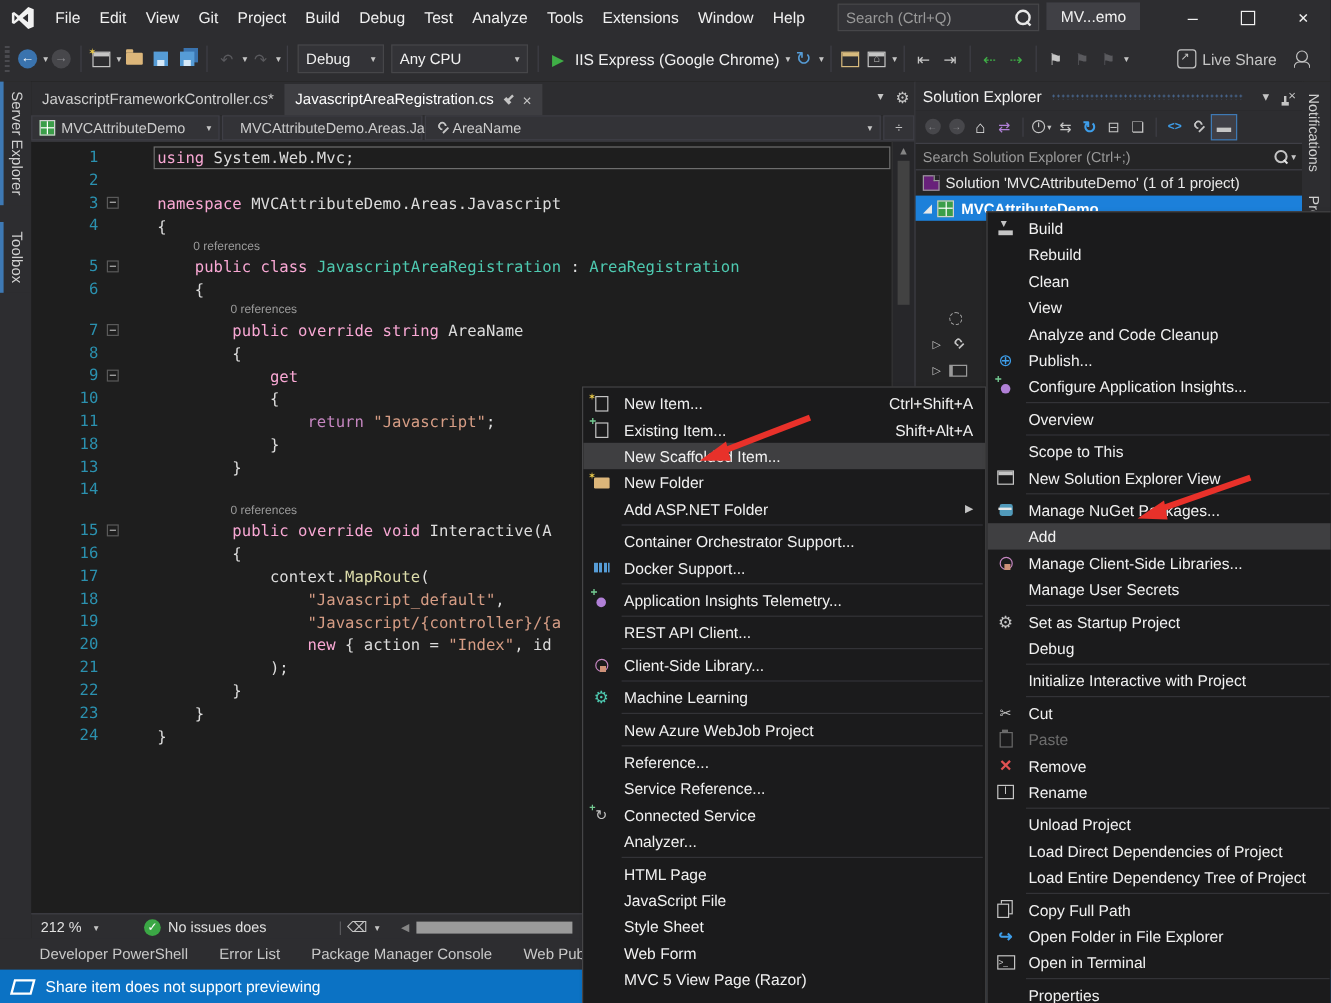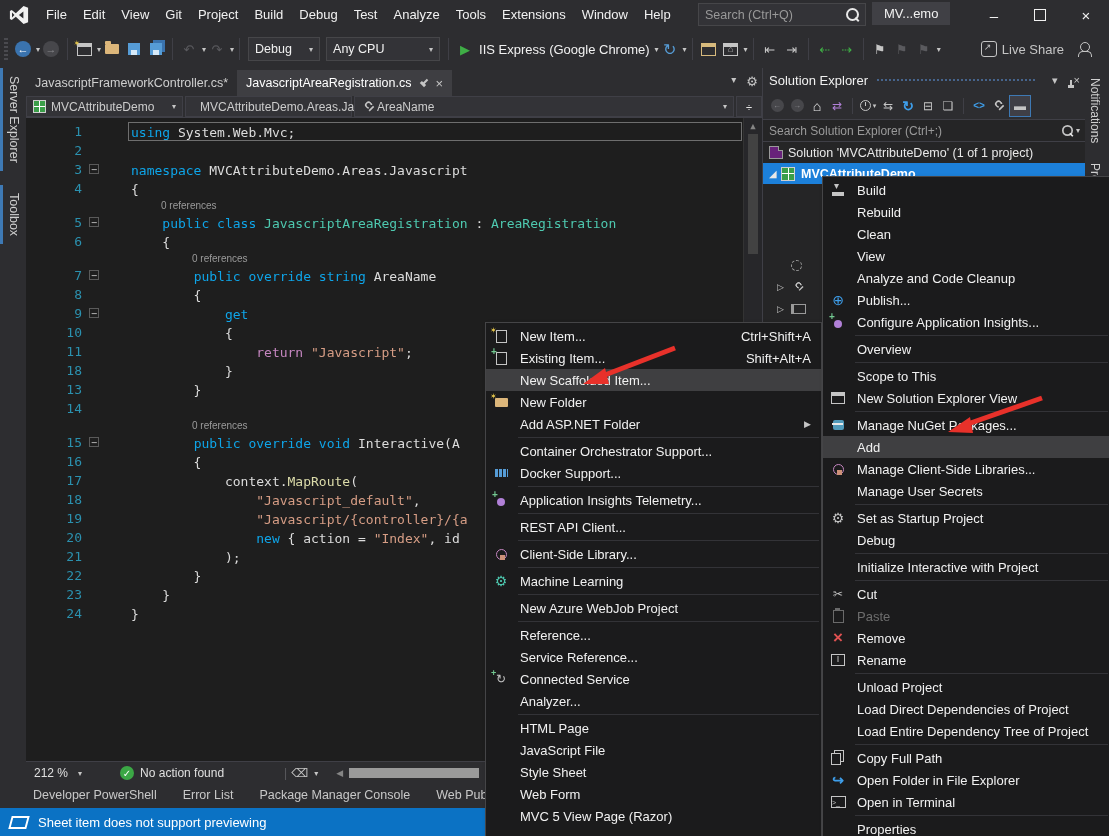--- a/index.html
+++ b/index.html
@@ -71,21 +71,21 @@
   .codearea{position:relative;height:643px;overflow:hidden;padding-top:4px;box-sizing:border-box;
             font-family:"DejaVu Sans Mono",monospace;font-size:13px}
   .crow{display:flex;height:19px;line-height:19px;white-space:pre}
   .ln{width:56px;text-align:right;color:#2b91af;padding-right:6px;flex:0 0 56px}
   .fold{width:16px;flex:0 0 16px;position:relative}
   .fold.on::before{content:"−";position:absolute;left:1px;top:4px;width:10px;height:10px;line-height:9px;text-align:center;
         font-size:10px;color:#c5c5c5;border:1px solid #5a5a5a;background:#1e1e1e;box-sizing:border-box}
   .cline{flex:1;margin-left:24px;border:1px solid transparent;padding:0 2px;margin-right:20px}
   .crow.cur .cline{border-color:#6e6e6e}
   .lens{height:15px;line-height:15px;font-family:"Liberation Sans",sans-serif;font-size:10px;color:#9b9b9b}
-  .tk.k{color:#0ea5e9}.tk.t{color:#4ec9b0}.tk.s{color:#d69d85}.tk.m{color:#c586c0}.tk.y{color:#dcdcaa}.tk.p{color:#dcdcdc}
+  .tk.k{color:#f9a8d4}.tk.t{color:#4ec9b0}.tk.s{color:#d69d85}.tk.m{color:#c586c0}.tk.y{color:#dcdcaa}.tk.p{color:#dcdcdc}
   .vsb{position:absolute;right:0;top:0;width:18px;height:100%;background:#27272a;border-left:1px solid #333}
   .vsb .arr{display:block;text-align:center;color:#858585;font-size:9px;padding-top:3px}
   .vthumb{position:absolute;left:4px;top:16px;width:10px;height:120px;background:#424242}
 
   .estatus{height:22px;background:#2d2d30;border-top:1px solid #3f3f46;display:flex;align-items:center;font-size:12px;color:#e0e0e0}
   .zoombox{padding:0 8px;display:flex;align-items:center;gap:8px}
   .okdot{width:14px;height:14px;border-radius:50%;background:#3ba745;color:#fff;font-size:10px;display:inline-flex;align-items:center;justify-content:center;margin-right:6px}
   .broom{color:#c5c5c5;margin:0 4px;font-size:12px}
   .hthumb{width:130px;height:10px;background:#9a9a9a;margin-left:6px}
 
@@ -359,21 +359,21 @@
         <span class="vthumb"></span>
       </div>
       </div>
     <div class="estatus">
       <span class="zoombox">
           <span>212 %</span>
           <span class="dd">▾</span>
         </span>
       <span style="width:30px"></span>
       <span class="okdot">✓</span>
-      <span>No action found</span>
+      <span>No issues does</span>
       <span style="width:60px"></span>
       <span style="color:#5a5a5e">|</span>
       <span class="broom">⌫</span>
       <span class="dd">▾</span>
       <span style="width:18px"></span>
       <span style="color:#858585;font-size:9px">◀</span>
       <span class="hthumb"></span>
     </div>
   </div>
 
@@ -465,21 +465,21 @@
 
   <div class="bottom-tabs" id="bottomtabs">
       <span class="btab">Developer PowerShell</span>
       <span class="btab">Error List</span>
       <span class="btab">Package Manager Console</span>
       <span class="btab">Web Publish Activity</span>
     </div>
 
   <div class="statusbar" id="statusbar" style="background: rgb(11, 114, 196);">
     <span class="sb-icon"></span>
-    <span>Sheet item does not support previewing</span>
+    <span>Share item does not support previewing</span>
   </div>
 
   <div class="ctxmenu" id="addmenu" style="left:485px;top:322px;width:335px;height:514px;overflow:hidden">
       <div class="cmi">
         <span class="mi i-new-item"></span>
         <span class="lab">New Item...</span>
         <span class="sc">Ctrl+Shift+A</span>
       </div>
       <div class="cmi">
         <span class="mi i-existing-item"></span>

